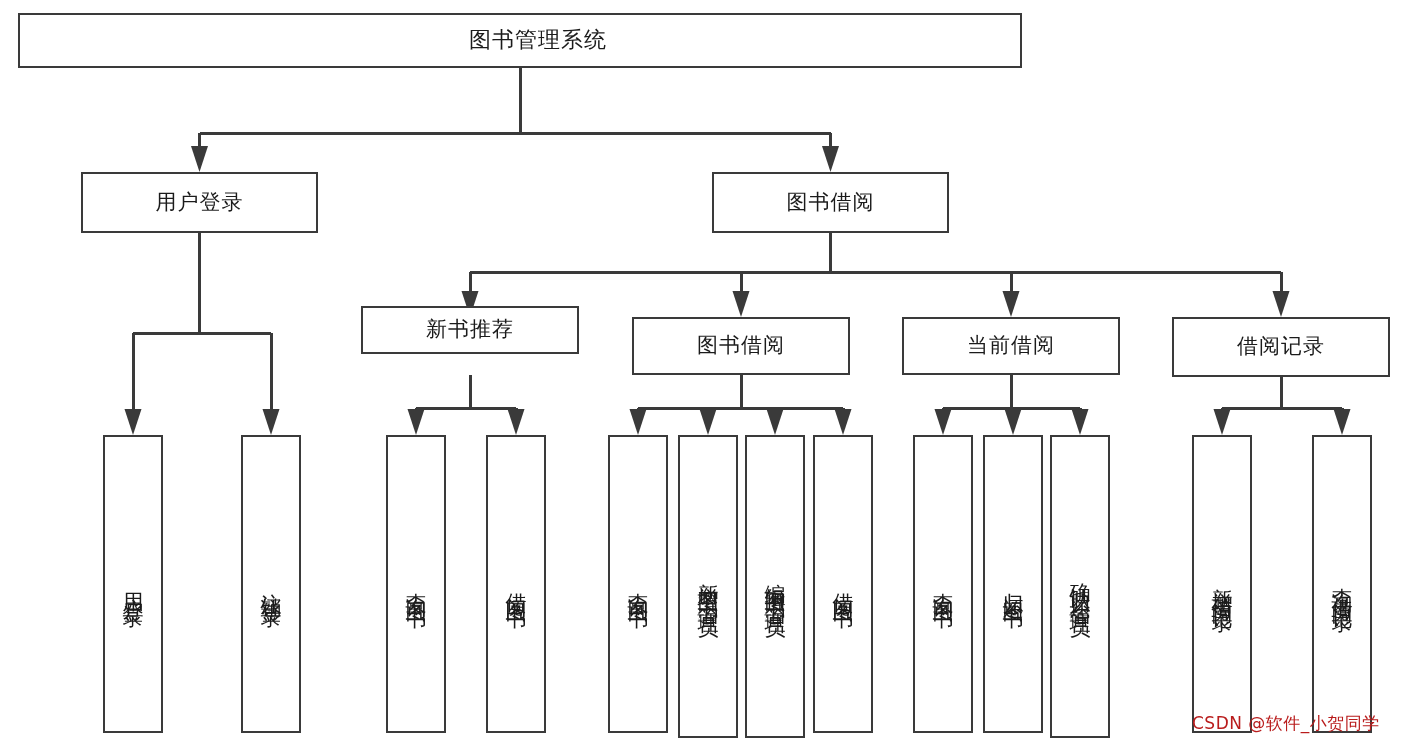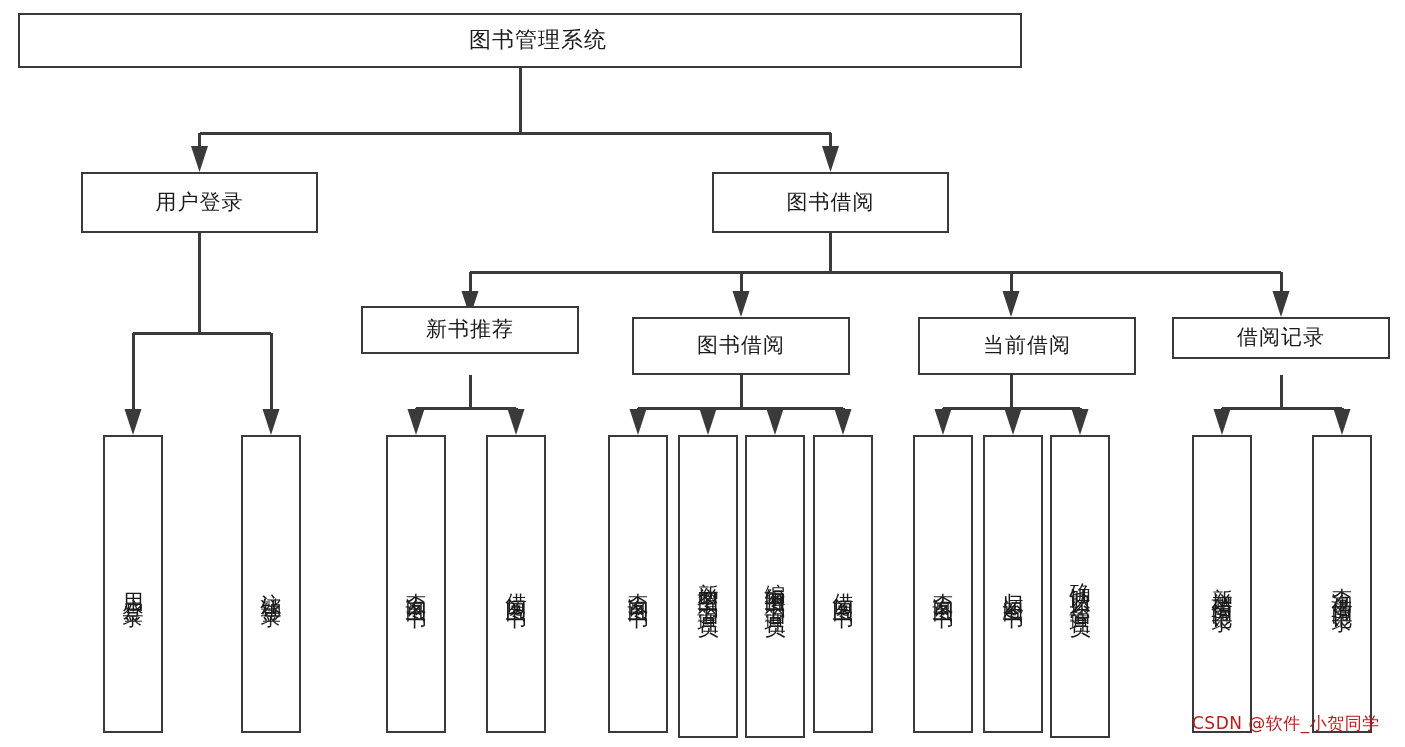--- a/index.html
+++ b/index.html
@@ -136,24 +136,24 @@
       </div>
       <div class="node horiz" style="left: 712px; top: 172px; width: 237px; height: 61px;">
         <span class="htext">图书借阅</span>
       </div>
       <div class="node horiz" style="left: 361px; top: 306px; width: 218px; height: 48px;">
         <span class="htext">新书推荐</span>
       </div>
       <div class="node horiz" style="left: 632px; top: 317px; width: 218px; height: 58px; justify-content: center;">
         <span class="htext">图书借阅</span>
       </div>
-      <div class="node horiz" style="left: 902px; top: 317px; width: 218px; height: 58px; margin-left: 16px;">
+      <div class="node horiz" style="left: 902px; top: 317px; width: 218px; height: 58px;">
         <span class="htext">当前借阅</span>
       </div>
-      <div class="node horiz" style="left: 1172px; top: 317px; width: 218px; height: 42px;">
+      <div class="node horiz" style="left: 1172px; top: 317px; width: 218px; height: 60px;">
         <span class="htext">借阅记录</span>
       </div>
       <div class="node vert" style="left: 103px; top: 435px; width: 60px; height: 298px;">
         <span class="vtext">用户登录</span>
       </div>
       <div class="node vert" style="left: 241px; top: 435px; width: 60px; height: 298px;">
         <span class="vtext">注销登录</span>
       </div>
       <div class="node vert" style="left: 386px; top: 435px; width: 60px; height: 298px;">
         <span class="vtext">查询图书</span>

